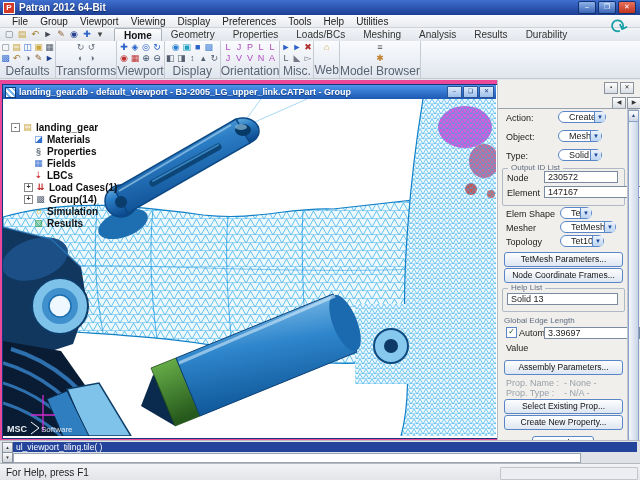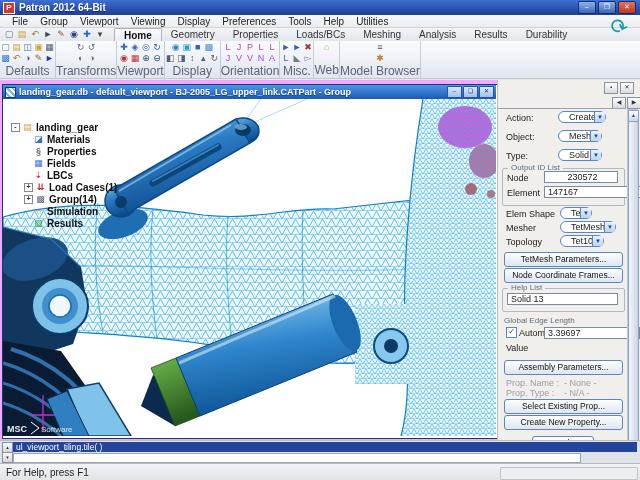--- a/index.html
+++ b/index.html
@@ -34,21 +34,21 @@
   #brandlogo{right:8px;top:15px;width:26px;height:24px;color:#189fa8;font-size:21px;line-height:24px;
     text-align:center;transform:rotate(20deg);}
   
   #ribbon{left:0;top:41px;width:640px;height:37px;background:linear-gradient(#fafbfd,#e0e6ee);
     border-bottom:1px solid #c2c8d0;display:flex;}
   .rgroup{height:37px;border-right:1px solid #c6ccd4;display:flex;flex-direction:column;
     align-items:center;justify-content:flex-start;padding-top:1px;box-sizing:border-box;}
   .grow{display:flex;justify-content:center;}
   .glabel{margin-top:auto;font-size:12px;color:#5a6372;padding-bottom:1px;}
   
-  #mdi{left:0;top:80px;width:640px;height:384px;background:#f0abfc;}
+  #mdi{left:0;top:80px;width:640px;height:384px;background:#ec4899;}
   #vwin{left:2px;top:4px;width:495px;height:353px;border:1px solid #16377e;background:#fff;}
   #vtitle{left:0;top:0;width:493px;height:14px;background:linear-gradient(#4e94ea,#1d59b4);
     color:#fff;display:flex;align-items:center;box-sizing:border-box;padding-left:2px;}
   #vicon{width:9px;height:9px;background:#fff;border:1px solid #0e3a78;margin-right:3px;
     background:repeating-linear-gradient(45deg,#fff 0 2px,#79b5ee 2px 4px);}
   #vtitle span{font-size:9px;font-weight:bold;white-space:nowrap;text-shadow:0 1px 1px #123a78;}
   #vbtns{margin-left:auto;display:flex;gap:1px;padding-right:2px;}
   .vbtn{width:13px;height:10px;background:linear-gradient(#dce9fa,#9fc0ea);border:1px solid #2a5496;
     font-size:6px;line-height:9px;text-align:center;color:#123a78;border-radius:1px;}
   #canvas{left:0;top:14px;width:493px;height:337px;background:#fff;}
@@ -451,21 +451,21 @@
   </div>
   <div class="plabel" style="left:8px;top:71px;">Type:</div>
   <div class="dropdown" style="left:60px;top:69px;width:44px;">
     <span>Solid</span><span class="da">▼</span>
   </div>
 
   <div class="gbox" style="left:4px;top:88px;width:121px;height:36px;">
     <div class="gtitle">Output ID List</div>
   </div>
   <div class="plabel" style="left:9px;top:93px;">Node</div>
-  <div class="tinput" style="left:46px;top:91px;width:74px;text-align:center;">230572</div>
+  <div class="tinput" style="left:46px;top:91px;width:74px;">230572</div>
   <div class="plabel" style="left:9px;top:108px;">Element</div>
   <div class="tinput" style="left:46px;top:106px;width:97px;">147167</div>
 
   <div class="plabel" style="left:8px;top:129px;">Elem Shape</div>
   <div class="dropdown" style="left:62px;top:127px;width:32px;">
     <span>Tet</span><span class="da">▼</span>
   </div>
   <div class="plabel" style="left:8px;top:143px;">Mesher</div>
   <div class="dropdown" style="left:62px;top:141px;width:56px;">
     <span>TetMesh</span><span class="da">▼</span>

